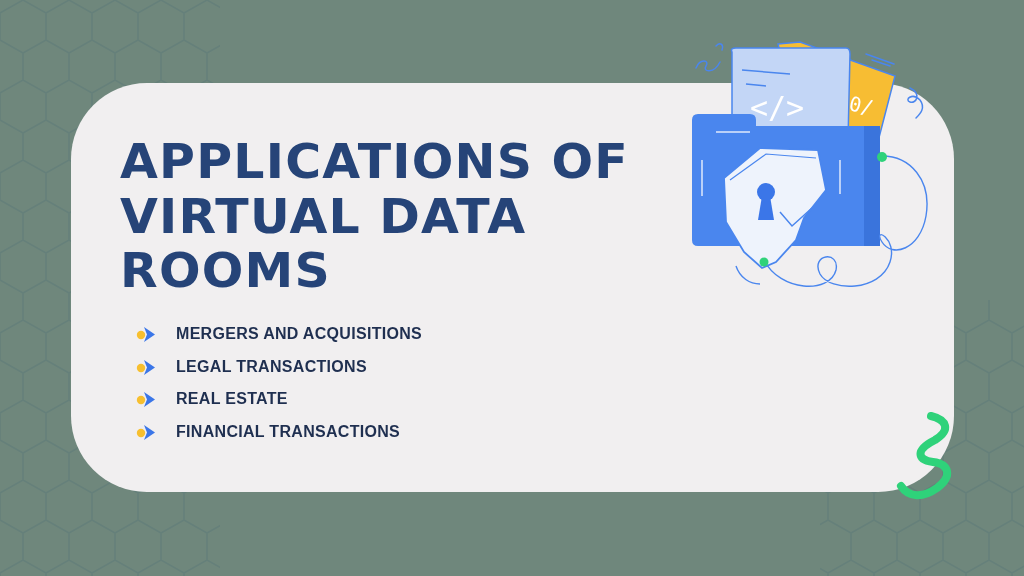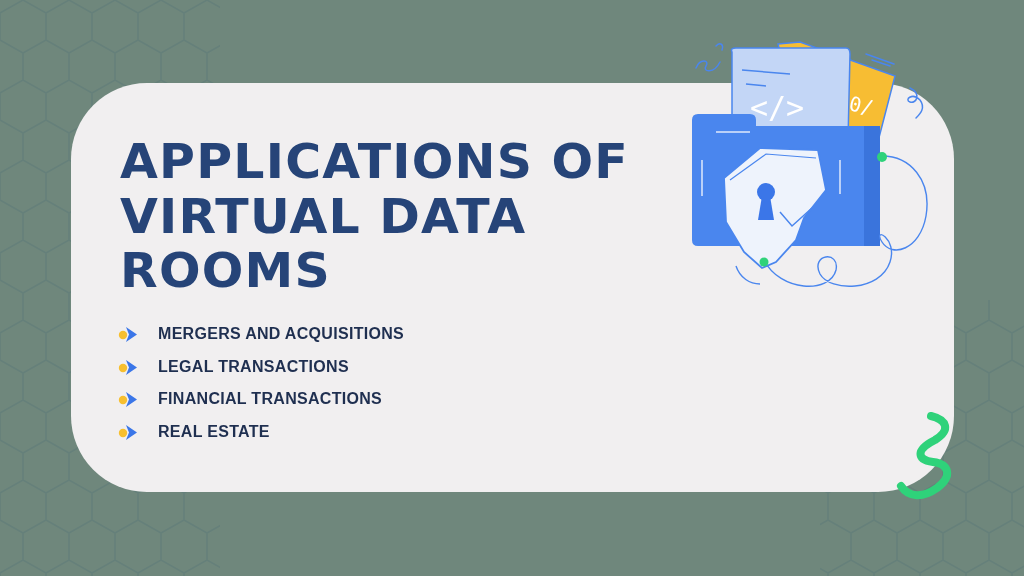--- a/index.html
+++ b/index.html
@@ -13,21 +13,21 @@
       position: absolute; left: 71px; top: 83px; width: 883px; height: 409px;
       background: #f1eff0; border-radius: 76px;
     }
     .title {
       position: absolute; left: 120px; top: 134px; margin: 0;
       color: #264478; font-family: "DejaVu Sans", sans-serif; font-weight: bold;
       font-size: 48px; line-height: 54.5px; letter-spacing: 1.2px;
       text-transform: uppercase; transform: scaleX(1.02); transform-origin: left top;
     }
     .title span { display: block; }
-    .list { position: absolute; left: 118px; top: 318px; margin: 0; padding: 0; list-style: none; }
+    .list { position: absolute; left: 136px; top: 318px; margin: 0; padding: 0; list-style: none; }
     .list li { height: 32.5px; display: flex; align-items: center; }
     .bullet { width: 22px; height: 18px; margin-right: 18px; position: relative; }
     .bullet svg { display: block; }
     .item-label {
       color: #1f2f50; font-family: "Liberation Sans", sans-serif; font-weight: bold;
       font-size: 16px; letter-spacing: 0.3px;
     }
     .illustration { position: absolute; left: 680px; top: 30px; width: 260px; height: 270px; }
     .squiggle { position: absolute; left: 895px; top: 410px; width: 80px; height: 100px; }
   </style>
@@ -71,30 +71,30 @@
     </span>
     <span class="item-label">LEGAL TRANSACTIONS</span>
   </li>
   <li>
     <span class="bullet">
       <svg width="22" height="18" viewBox="0 0 22 18">
           <circle cx="5" cy="10" r="4.2" fill="#f7bf2f"></circle>
           <path d="M8 2 L19 9.5 L8 17 L11 9.5 Z" fill="#3b76e8"></path>
         </svg>
     </span>
-    <span class="item-label">FINANCIAL TRANSACTIONS</span>
+    <span class="item-label">REAL ESTATE</span>
   </li>
   <li>
     <span class="bullet">
       <svg width="22" height="18" viewBox="0 0 22 18">
           <circle cx="5" cy="10" r="4.2" fill="#f7bf2f"></circle>
           <path d="M8 2 L19 9.5 L8 17 L11 9.5 Z" fill="#3b76e8"></path>
         </svg>
     </span>
-    <span class="item-label">REAL ESTATE</span>
+    <span class="item-label">FINANCIAL TRANSACTIONS</span>
   </li>
 </ul>
 
 <svg class="illustration" viewBox="0 0 260 270">
 
   <g fill="none" stroke="#4a86ee" stroke-width="1.5" stroke-linecap="round">
     <path d="M16 38 C 20 28, 30 30, 26 36 C 22 42, 34 44, 40 32"></path>
     <path d="M36 16 C 40 12, 44 14, 42 20"></path>
     <path d="M186 24 L 214 34"></path>
     <path d="M192 30 L 210 36"></path>

